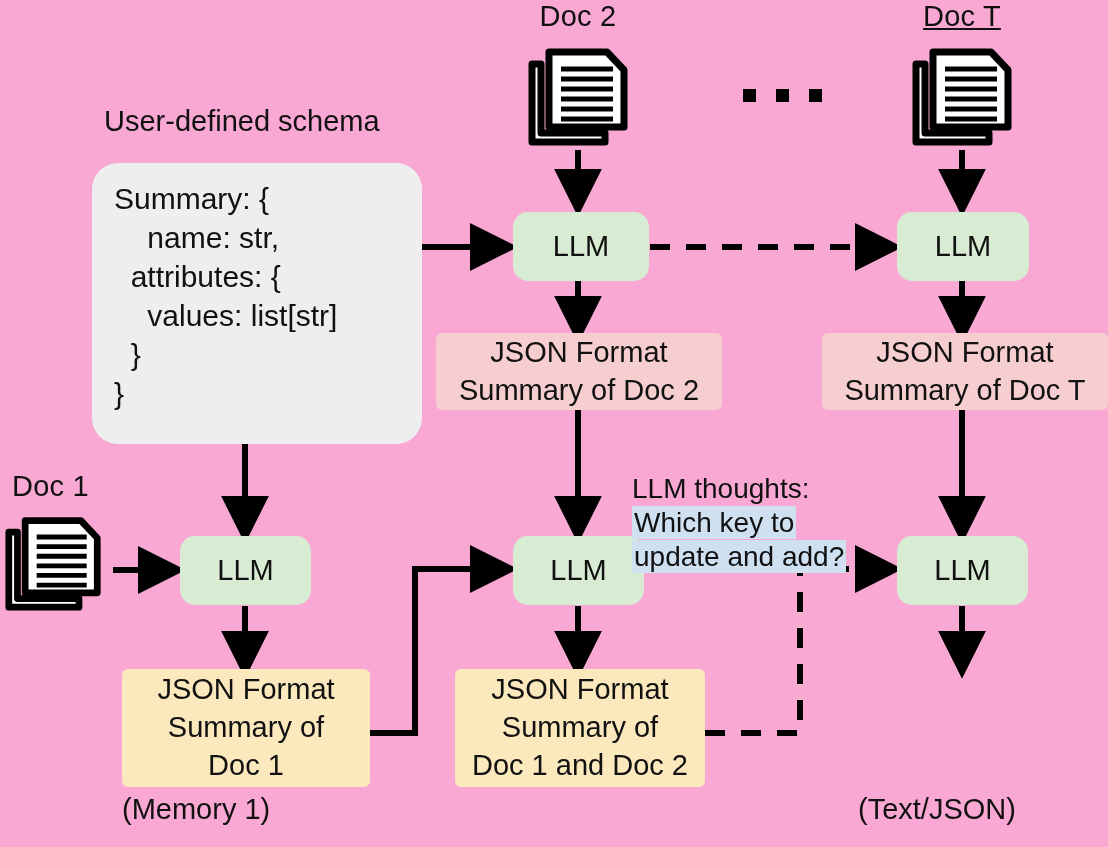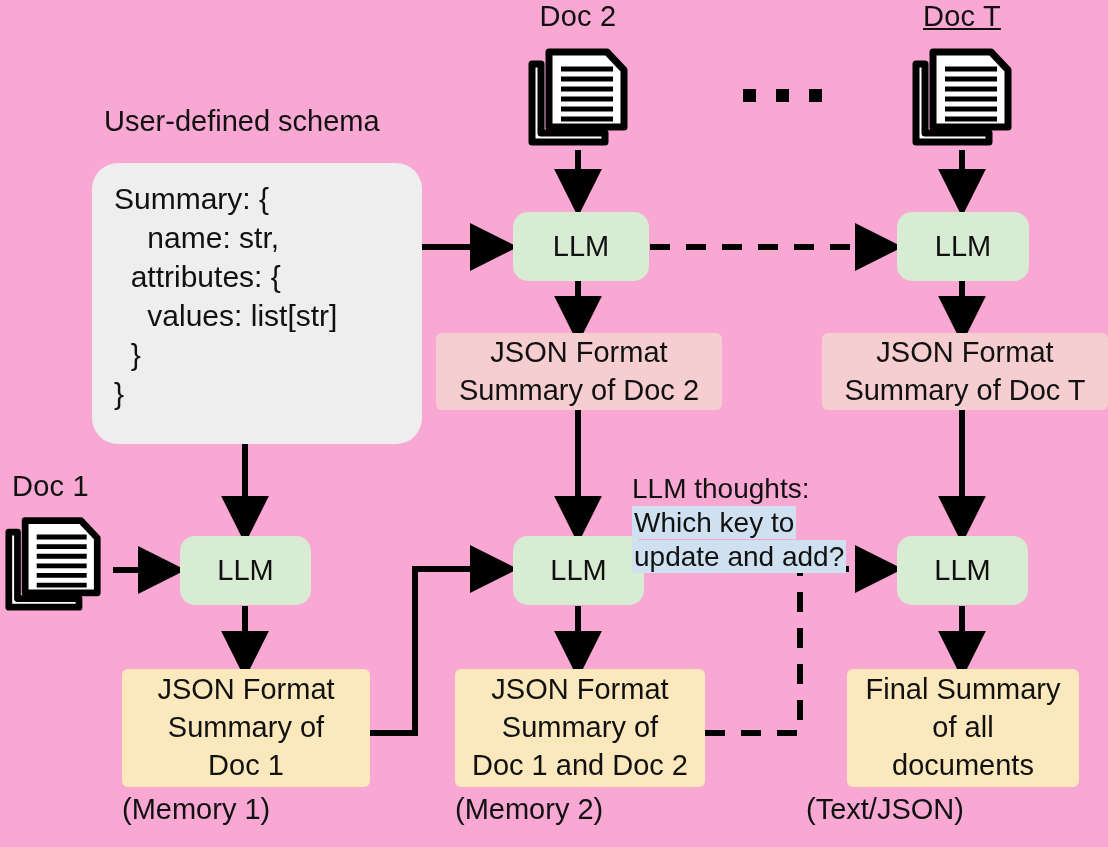--- a/index.html
+++ b/index.html
@@ -211,27 +211,23 @@
 Summary of Doc T</div>
 
   <div class="abs box box-yellow" style="left:122px; top:669px; width:248px; height:118px; white-space:pre-line;">JSON Format
 Summary of
 Doc 1</div>
 
   <div class="abs box box-yellow" style="left:455px; top:669px; width:250px; height:118px; white-space:pre-line;">JSON Format
 Summary of
 Doc 1 and Doc 2</div>
 
-  <div class="abs box box-yellow" style="left:847px; top:669px; width:232px; height:118px; white-space:pre-line;">Final Summary
-of all
-documents</div>
 
   <div class="abs caption" style="left:122px; top:793px; width:248px;">(Memory 1)</div>
-  <div class="abs caption" style="left:455px; top:793px; width:250px;">(Memory 2)</div>
-  <div class="abs caption" style="left:806px; top:793px; width:232px;">(Text/JSON)</div>
+  <div class="abs caption" style="left:858px; top:793px; width:232px;">(Text/JSON)</div>
 
   <div class="abs thought" style="left:632px; top:432px;margin-top:40px;">
     <div>LLM thoughts:</div>
     <div>
       <span class="hl">Which key to</span>
     </div>
     <div>
       <span class="hl">
         <span class="b">update</span><span> and </span><span class="b">add</span><span>?</span>
       </span>

